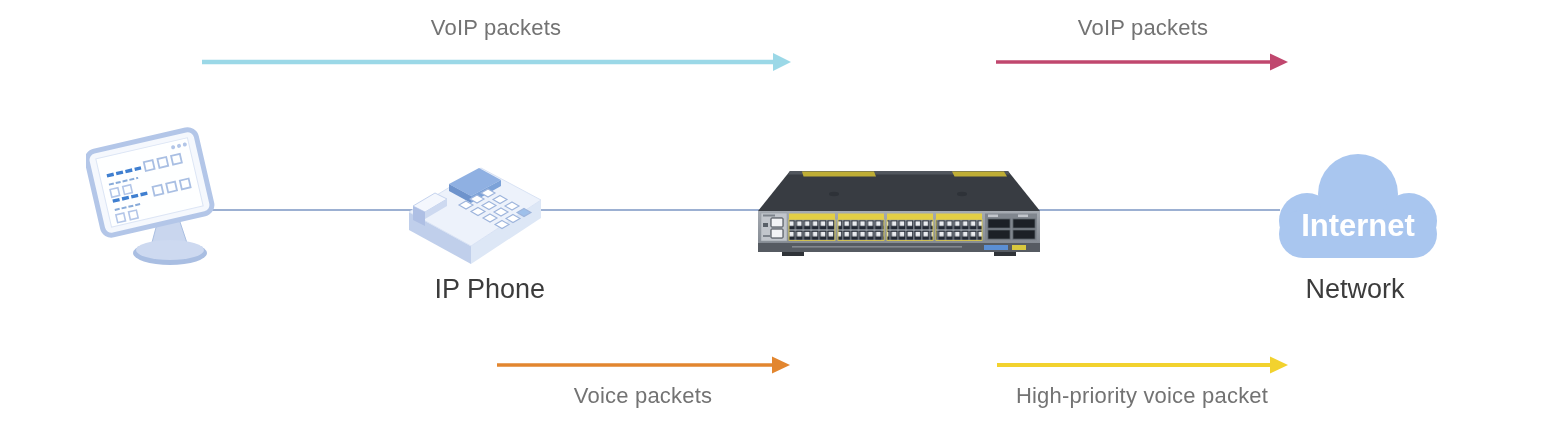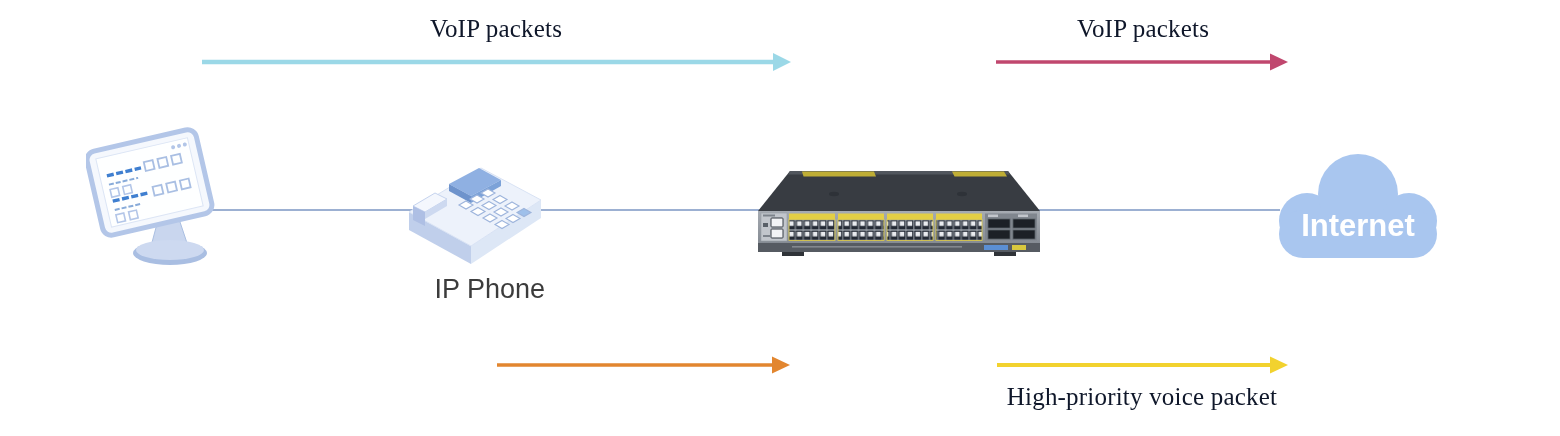--- a/index.html
+++ b/index.html
@@ -2,22 +2,22 @@
 <html><head>
 <meta charset="utf-8">
 <style>
   html,body{margin:0;padding:0;background:#fff;}
   .canvas{
     position:relative;width:1560px;height:436px;background:#ffffff;overflow:hidden;
     font-family:"Liberation Sans","DejaVu Sans",sans-serif;
   }
   .layer{position:absolute;left:0;top:0;pointer-events:none;}
   .flow-label{
-    position:absolute;font-size:25px;color:#0f172a;text-align:center;
-    letter-spacing:0.2px;white-space:nowrap;font-family:Liberation Serif, serif;
+    position:absolute;font-size:22px;color:#737373;text-align:center;
+    letter-spacing:0.2px;white-space:nowrap;
   }
   .node-label{
     position:absolute;font-size:27px;color:#3c3c3c;text-align:center;white-space:nowrap;
   }
   .icon{position:absolute;}
   .cloud-text{
     font-family:"Liberation Sans","DejaVu Sans",sans-serif;
     font-size:31px;font-weight:600;fill:#ffffff;
   }
 </style>
@@ -48,20 +48,21 @@
     <g>
       <line x1="997" y1="365" x2="1271" y2="365" stroke-width="3.8" stroke="#f2d22e"></line>
       <polygon points="1270,356.5 1288,365 1270,373.5" fill="#f2d22e"></polygon>
     </g>
   </svg>
 
   <div class="flow-label" style="left:376px;top:15px;width:240px;">VoIP packets</div>
 
   <div class="flow-label" style="left:1023px;top:15px;width:240px;">VoIP packets</div>
 
+  <div class="flow-label" style="left:523px;top:383px;width:240px;">Voice packets</div>
 
   <div class="flow-label" style="left:942px;top:383px;width:400px;">High-priority voice packet</div>
 
   <svg class="icon" style="left:86px;top:124px;" width="140" height="155" viewBox="0 0 140 155">
 
     <polygon points="72,96 92,92 102,122 64,126" fill="#c9d6ee" stroke="#aabfe2" stroke-width="1"></polygon>
     <ellipse cx="84" cy="129" rx="37" ry="12" fill="#a9bee2"></ellipse>
     <ellipse cx="84" cy="126" rx="34" ry="10" fill="#cdd9f0"></ellipse>
 
     <g transform="rotate(-13 70 60)">
@@ -181,14 +182,15 @@
     <g fill="#a9c6ef">
       <circle cx="47" cy="73" r="28"></circle>
       <circle cx="98" cy="46" r="40"></circle>
       <circle cx="149" cy="73" r="28"></circle>
       <rect x="19" y="62" width="158" height="48" rx="24"></rect>
     </g>
     <text class="cloud-text" x="98" y="88" text-anchor="middle">Internet</text>
   </svg>
 
   <div class="node-label" style="left:385px;top:274px;width:160px;text-align:right;">IP Phone</div>
+  <div class="node-label" style="left:1275px;top:274px;width:160px;">Network</div>
 
 </div>
 
 </body></html>

